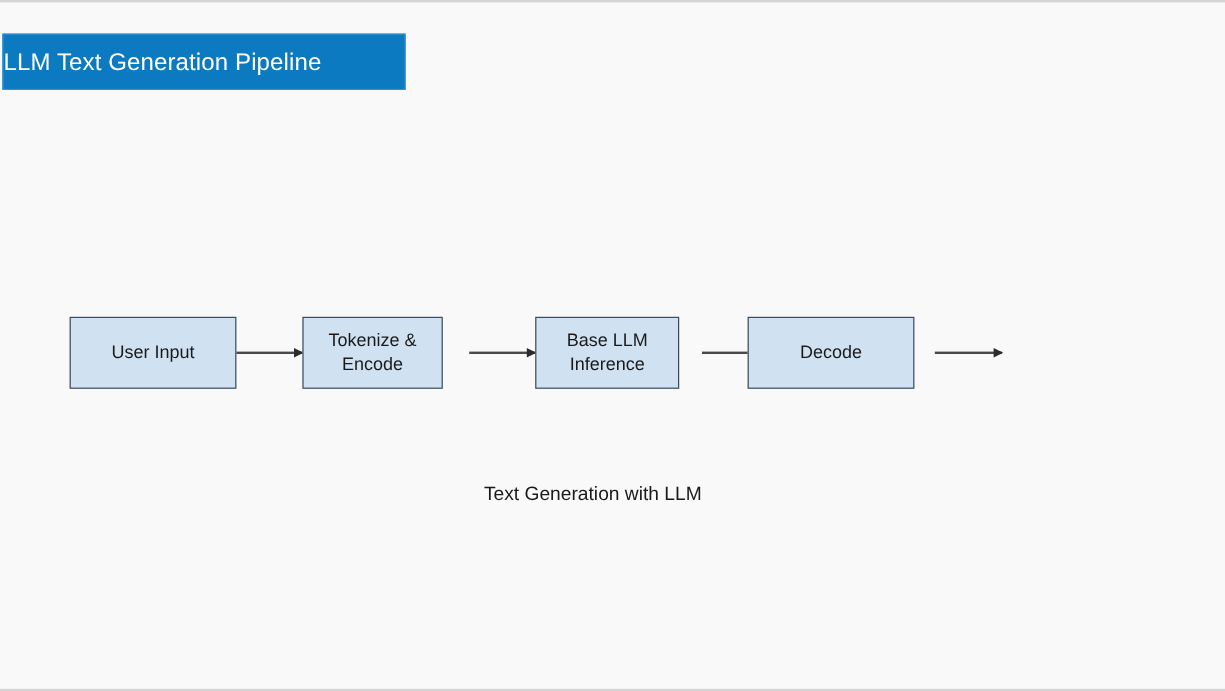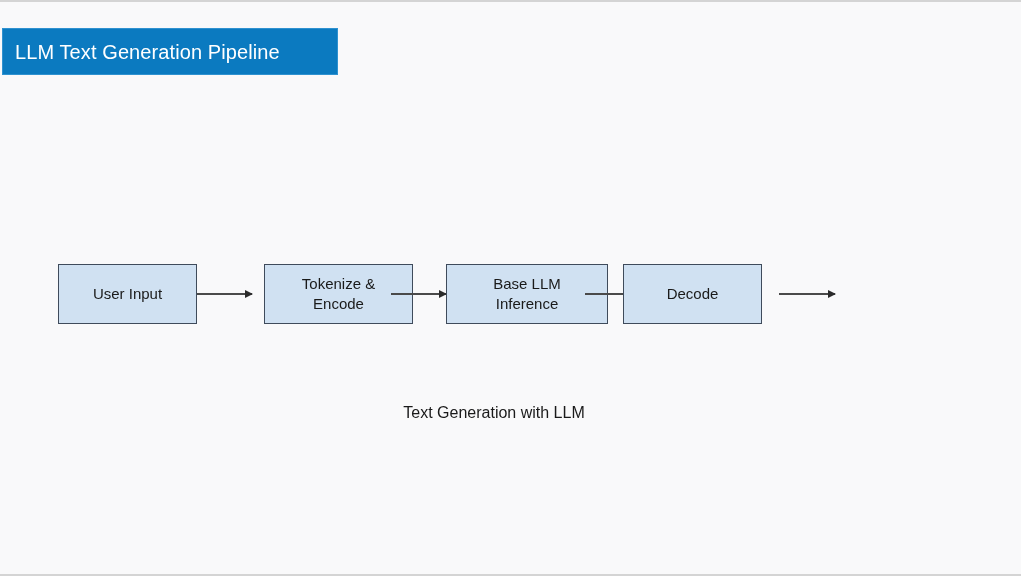--- a/index.html
+++ b/index.html
@@ -26,21 +26,20 @@
     position: absolute;
     left: 2px;
     top: 26px;
     width: 336px;
     height: 47px;
     background: #0b7ac0;
     border: 1px solid #2f92d0;
     box-sizing: border-box;
     display: flex;
     align-items: center;
-    padding-left: 12px;
   }
   #title-text {
     color: #ffffff;
     font-size: 20px;
     line-height: 1;
     letter-spacing: 0.1px;
     white-space: nowrap;
   }
 
   
@@ -64,22 +63,22 @@
     text-align: center;
   }
   .node-label {
     font-size: 15px;
     color: #1a1a1a;
     line-height: 1.32;
     white-space: pre-line;
     padding: 0 4px;
   }
   .node-0 { left: 58px;  width: 139px; }
-  .node-1 { left: 264px; width: 149px; }
-  .node-2 { left: 446px; width: 162px; text-align: center; }
+  .node-1 { left: 252px; width: 117px; }
+  .node-2 { left: 446px; width: 120px; text-align: center; }
   .node-3 { left: 623px; width: 139px; }
   .node-4 { left: 835px; width: 138px; }
 
   .connector {
     position: absolute;
     top: 291px;
     height: 2px;
   }
   .connector .line {
     position: absolute;

